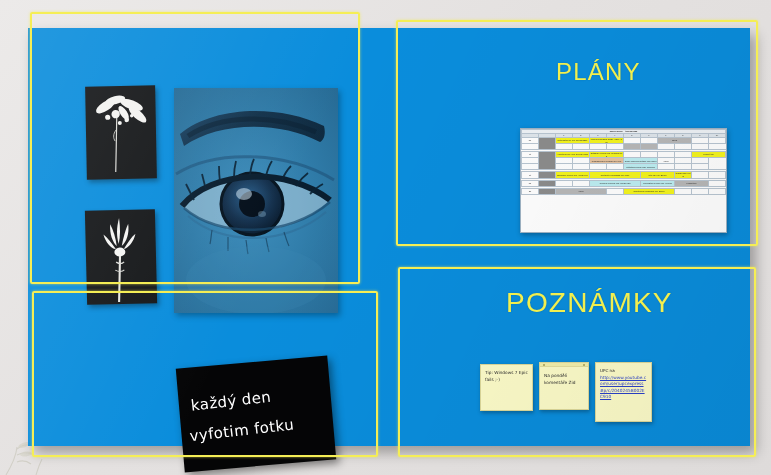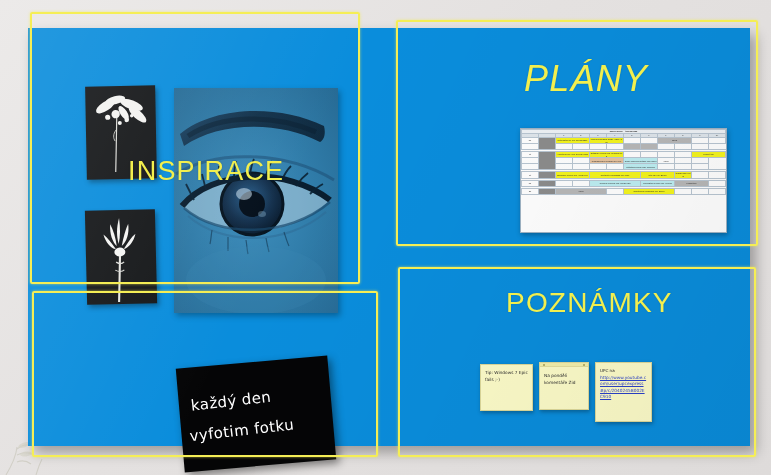--- a/index.html
+++ b/index.html
@@ -54,21 +54,21 @@
   
   .caption {
     position: absolute;
     color: #f2ef4e;
     font-weight: 400;
     letter-spacing: 1.2px;
     text-shadow: 0 0 2px rgba(0,0,0,.15);
     white-space: nowrap;
   }
   .cap-inspirace { left: 128px; top: 156px; font-size: 27px; }
-  .cap-plany     { left: 524px; top: 58px;  font-size: 36px; font-style: italic; }
+  .cap-plany     { left: 556px; top: 58px;  font-size: 24px; }
   .cap-prani     { left: 124px; top: 303px; font-size: 27px; }
   .cap-poznamky  { left: 506px; top: 287px; font-size: 28px; }
 
   
   .photogram {
     position: absolute;
     background: #16181a;
     box-shadow: 2px 3px 5px rgba(0,0,0,.35);
     overflow: hidden;
   }
@@ -442,17 +442,16 @@
       <a class="lnk" href="#">http://www.youtube.com/user/upcexpress#p/c/2040245B002EC910</a>
     </div>
 
   </div>
 
   <div class="frame inspirace"></div>
   <div class="frame plany"></div>
   <div class="frame prani"></div>
   <div class="frame poznamky"></div>
 
-  <div class="caption cap-inspirace">INSPIRACE</div>
   <div class="caption cap-plany">PLÁNY</div>
   <div class="caption cap-poznamky">POZNÁMKY</div>
 
 </div>
 
 </body></html>

